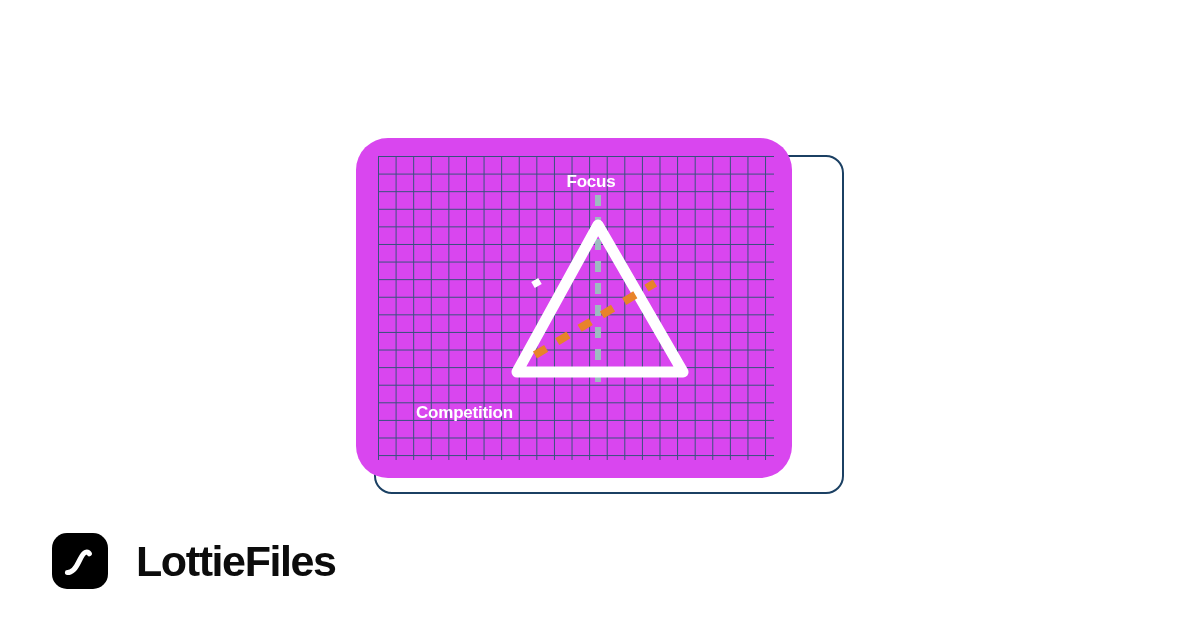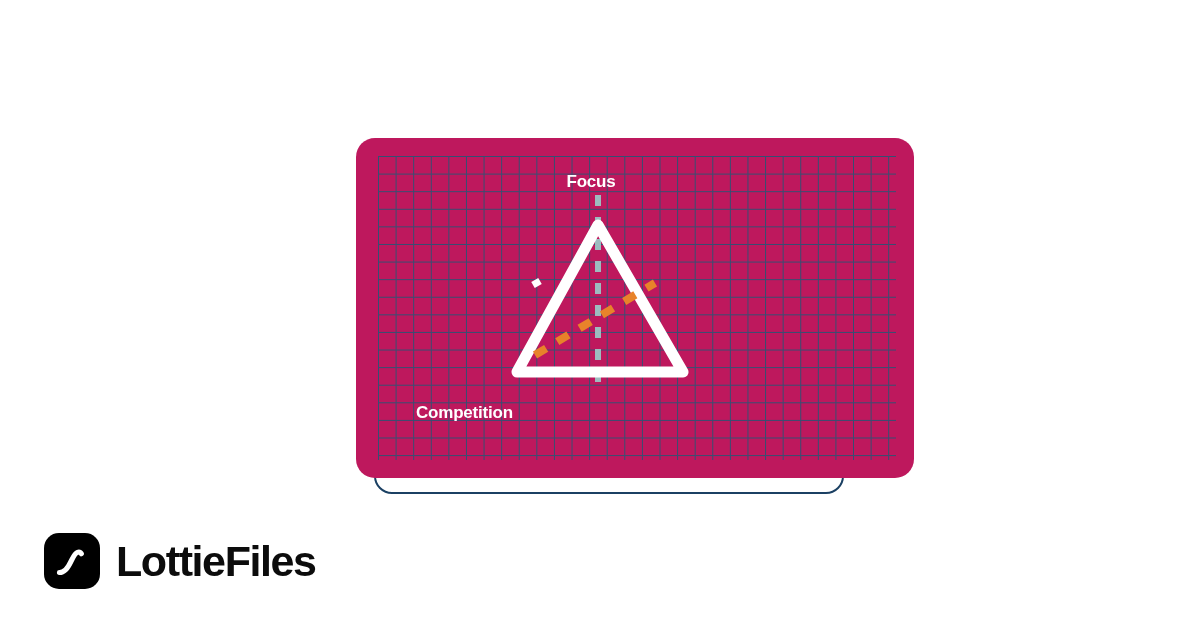--- a/index.html
+++ b/index.html
@@ -36,24 +36,24 @@
     border-radius: 18px;
     background: #ffffff;
     box-sizing: border-box;
   }
 
   
   #front-card {
     position: absolute;
     left: 356px;
     top: 138px;
-    width: 558px;
+    width: 436px;
     height: 340px;
-    border-radius: 19px;
-    background: #be185d;
+    border-radius: 32px;
+    background: #d946ef;
     overflow: hidden;
   }
 
   
   #grid {
     position: absolute;
     left: 22px;
     top: 18px;
     right: 18px;
     bottom: 18px;
@@ -98,26 +98,26 @@
   }
   #label-competition {
     position: static;
     left: auto;
     top: auto;
   }
 
   
   #brand {
     position: absolute;
-    left: 44px;
+    left: 52px;
     top: 530px;
     height: 62px;
     display: flex;
     align-items: center;
-    gap: 16px;
+    gap: 28px;
   }
   #brand-mark {
     width: 56px;
     height: 56px;
     border-radius: 15px;
     background: #000000;
     display: flex;
     align-items: center;
     justify-content: center;
   }

